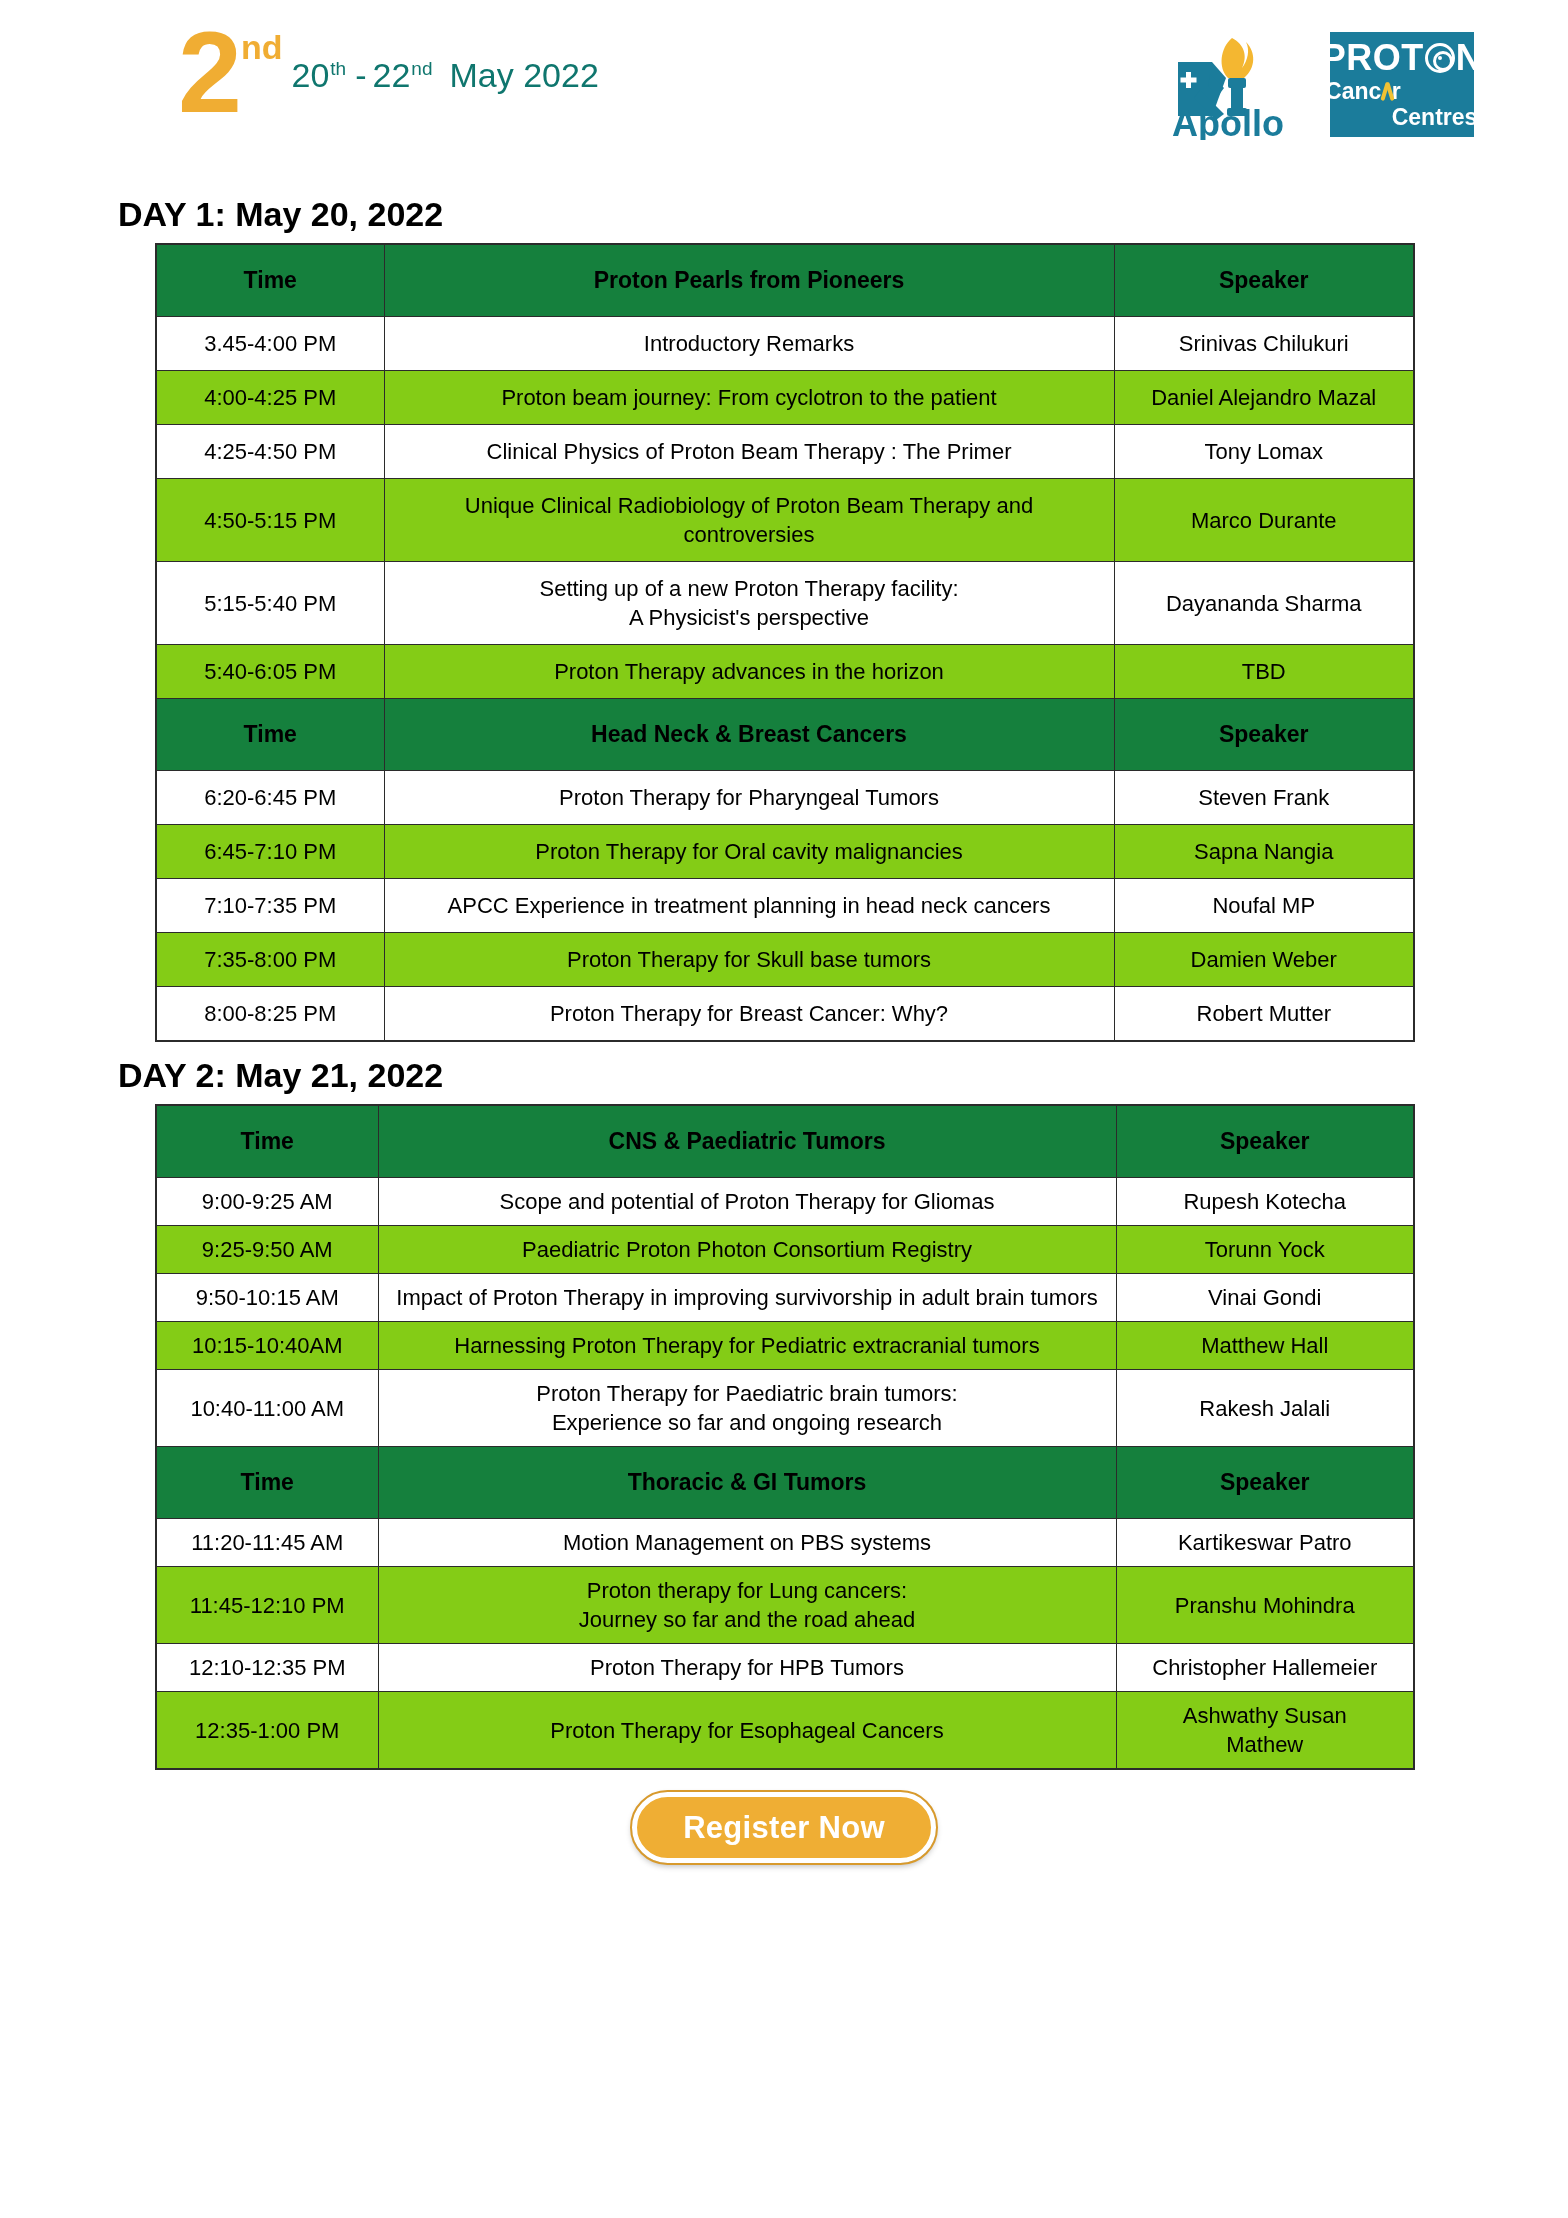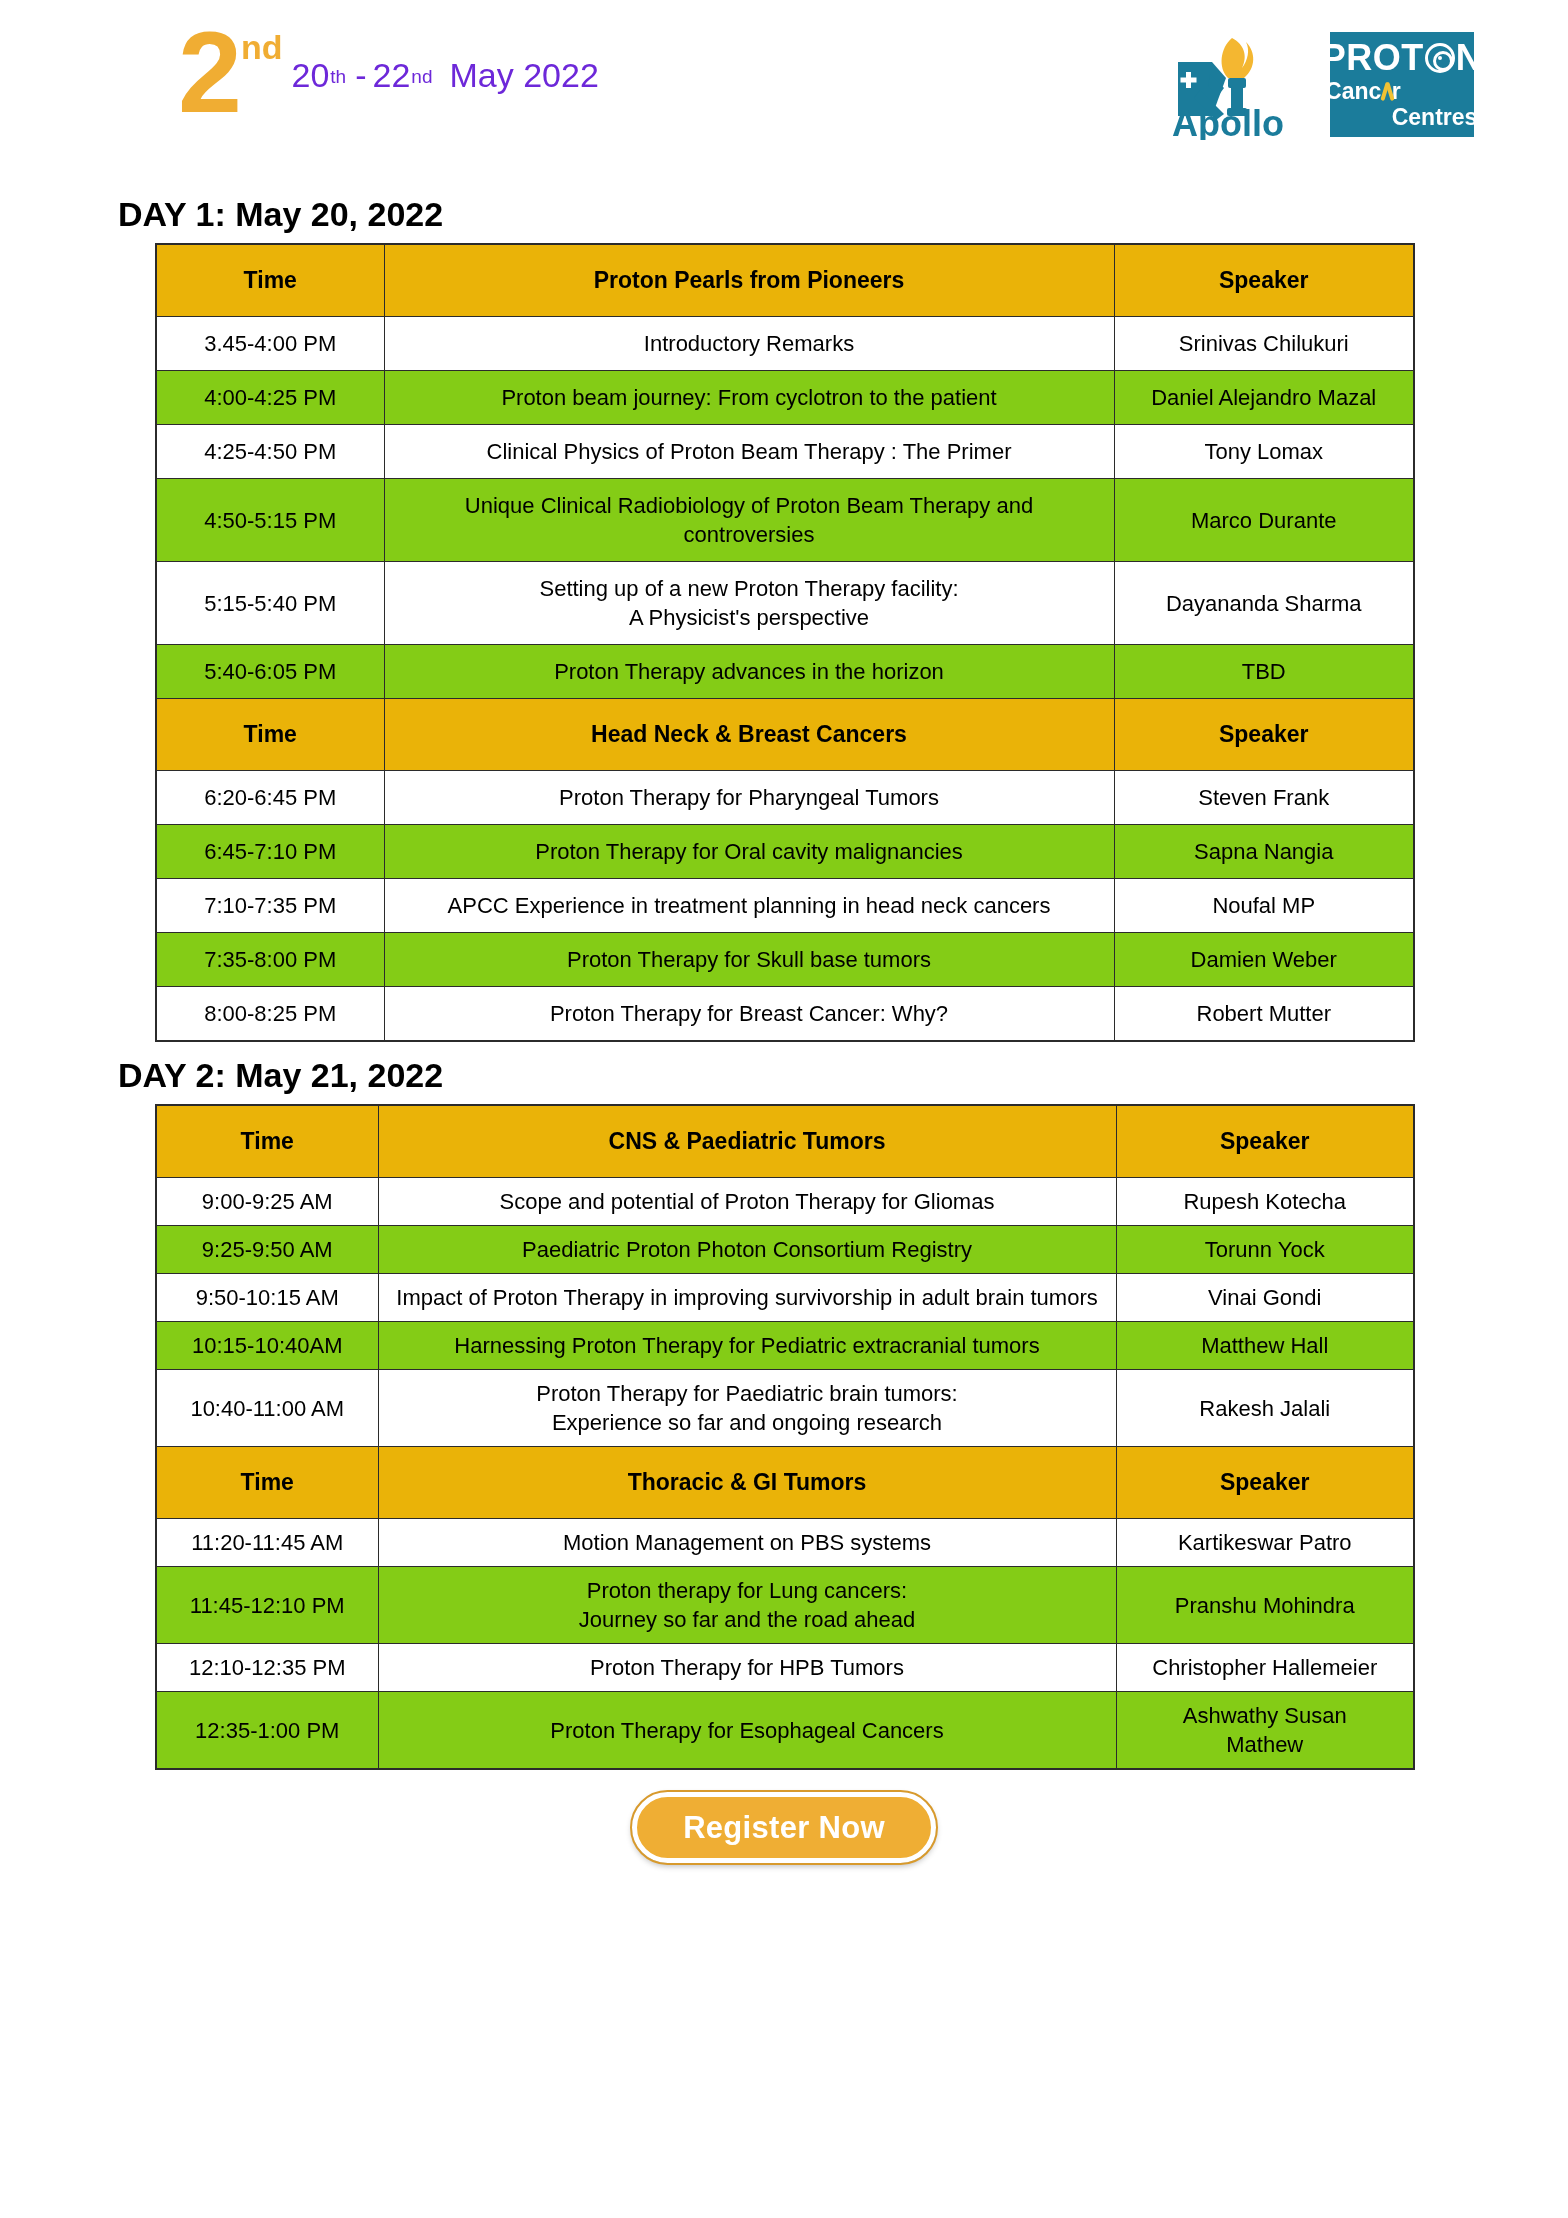--- a/index.html
+++ b/index.html
@@ -62,22 +62,22 @@
     font-size: 42px;
     line-height: 46px;
     color: #1B7C9B;
     letter-spacing: -0.4px;
     white-space: nowrap;
   }
   .date-line {
     margin-top: 4px;
     margin-left: 3px;
     display: flex;
-    align-items: center;
-    color: #6d28d9;
+    align-items: flex-start;
+    color: #0f766e;
     font-size: 34px;
     line-height: 38px;
     white-space: nowrap;
   }
   .date-line .ord {
     font-size: 19px;
     line-height: 19px;
     margin-top: 3px;
     margin-left: 1px;
     margin-right: 3px;
@@ -194,21 +194,21 @@
     text-align: center;
     vertical-align: middle;
     color: #000000;
     font-weight: normal;
   }
   .col-time   { width: 228px; }
   .col-topic  { width: 730px; }
   .col-spk    { width: 300px; }
 
   .hdr-row td {
-    background: #eab308;
+    background: #15803d;
     font-weight: bold;
     font-size: 23px;
     line-height: 27px;
     height: 56px;
     padding: 22px 4px;
   }
   .body-row td {
     font-size: 22px;
     line-height: 29px;
     padding: 12px 8px;

